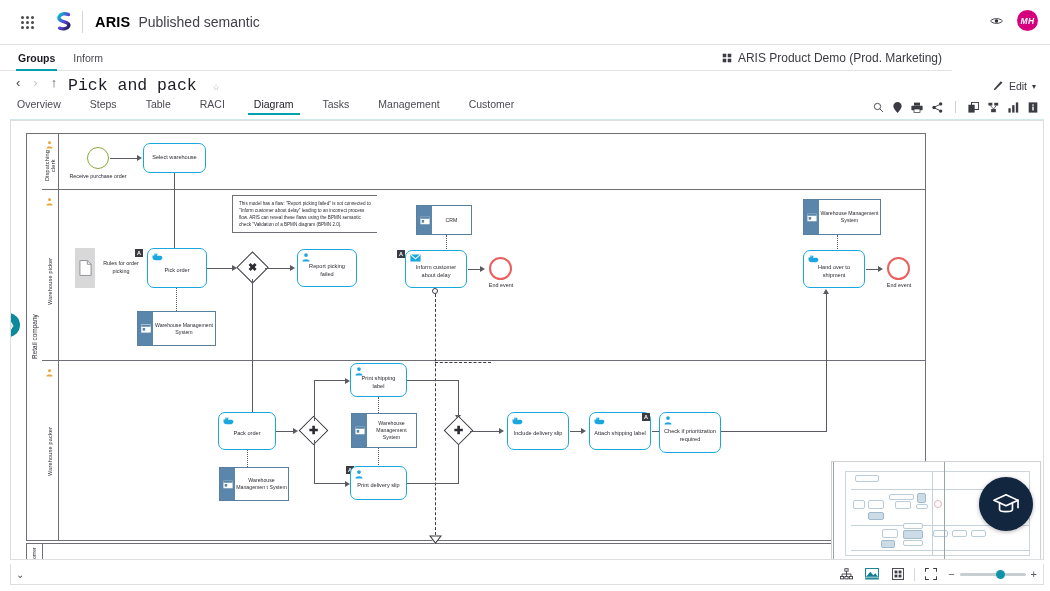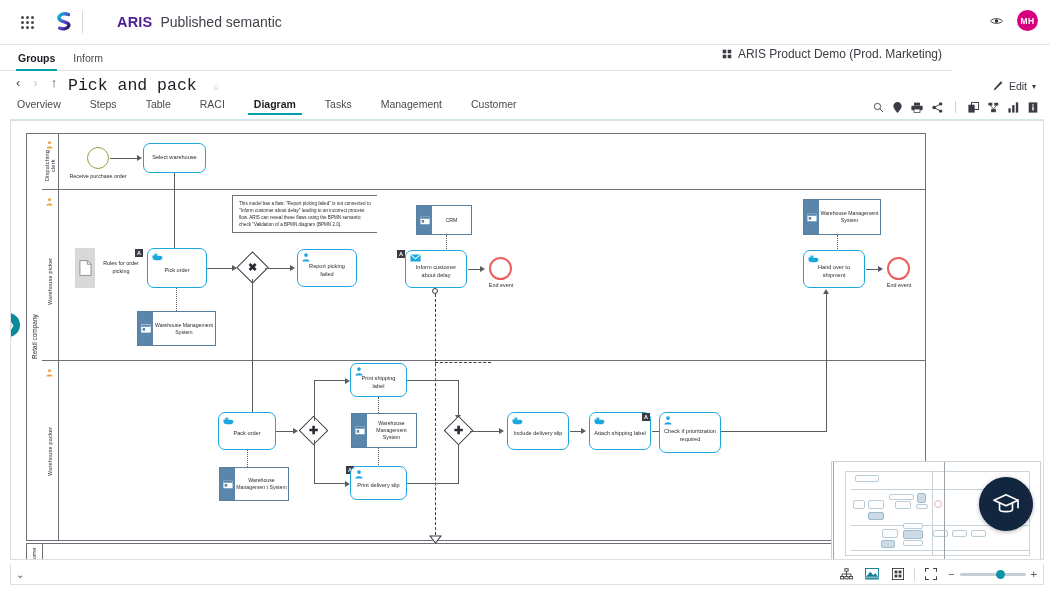--- a/index.html
+++ b/index.html
@@ -17,49 +17,49 @@
     position:absolute; left:0; top:0; width:1050px; height:45px;
     background:#fff; border-bottom:1px solid #e3e3e3;
     display:flex; align-items:center;
   }
   .waffle { width:34px; margin-left:10px; display:flex; justify-content:center; cursor:pointer; }
   .waffle-grid { display:grid; grid-template-columns:repeat(3,3px); grid-gap:2px; }
   .waffle-grid i { width:3px; height:3px; background:#4a4a4a; border-radius:50%; display:block; }
 
   .brand-logo { margin-left:6px; width:28px; height:28px; display:flex; align-items:center; justify-content:center; }
   .brand-sep { width:1px; height:22px; background:#d4d4d4; margin:0 12px 0 4px; }
-  .brand-aris { font-size:14.5px; font-weight:bold; color:#4c1d95; letter-spacing:.2px;margin-left:22px; }
+  .brand-aris { font-size:14.5px; font-weight:bold; color:#000000; letter-spacing:.2px; }
   .brand-sub { font-size:14px; color:#41414a; margin-left:8px; }
 
   .searchbox {
     position:absolute; left:349px; top:12px; width:353px; height:22px;
     background:#f3f3f4; border-radius:2px; display:flex; align-items:center;
   }
   .searchbox .sicon { margin-left:9px; color:#8b8b93; display:flex; }
   .searchbox input {
     border:0; background:transparent; outline:none;
     font-family:"Liberation Sans", sans-serif; font-size:11px; color:#4b4b53;
     margin-left:7px; flex:1; padding:0;
   }
   .searchbox .clear { margin-right:8px; color:#a9a9b1; font-size:13px; cursor:pointer; line-height:1; }
 
-  .topright { position:absolute; right:12px; top:10px; display:flex; align-items:center; gap:14px; }
+  .topright { position:absolute; right:12px; top:10px; display:flex; align-items:center; gap:14px;font-style:italic; }
   .eye-ico { color:#2b2b33; display:flex; cursor:pointer; }
   .avatar {
     width:21px; height:21px; border-radius:50%;
     background:#d6007f; color:#fff; font-size:8.5px; font-weight:bold;
     display:flex; align-items:center; justify-content:center; cursor:pointer;
     letter-spacing:.3px;
   }
 
   
   .navbar2 {
     position:absolute; left:0; top:45px; width:952px; height:26px;
     border-bottom:1px solid #e3e3e3; background:#fff;
-    display:flex; align-items:flex-start;
+    display:flex; align-items:center;
   }
   .navbar2 .tab {
     font-size:10.5px; color:#4a4a52; margin-left:18px; cursor:pointer; position:relative;
     height:26px; display:flex; align-items:center;
   }
   .navbar2 .tab:first-child { margin-left:18px; }
   .navbar2 .tab.active { font-weight:bold; color:#1b1b23; }
   .navbar2 .tab.active::after {
     content:""; position:absolute; left:-2px; right:-2px; bottom:0; height:2px; background:#00a0af;
   }
@@ -84,21 +84,21 @@
 
   
   .subtabs {
     position:absolute; left:0; top:98px; width:1050px; height:22px;
     display:flex; align-items:flex-start; border-bottom:0;
   }
   .subtabs .st {
     font-size:10.5px; color:#4a4a52; cursor:pointer; position:relative;
     padding-bottom:5px;
   }
-  .subtabs .st.active { font-weight:bold; color:#1b1b23; }
+  .subtabs .st.active { font-weight:normal; color:#1b1b23; }
   .subtabs .st.active::after {
     content:""; position:absolute; left:-6px; right:-6px; bottom:0; height:2px; background:#00a0af;
   }
 
   .toolicons { position:absolute; right:12px; top:101px; display:flex; align-items:center; gap:9px; }
   .toolicons .ti { color:#3b3b43; cursor:pointer; display:flex; align-items:center; }
   .toolicons .divider { width:1px; height:12px; background:#d0d0d6; margin:0 3px; }
 
   
   .canvas-wrap {

